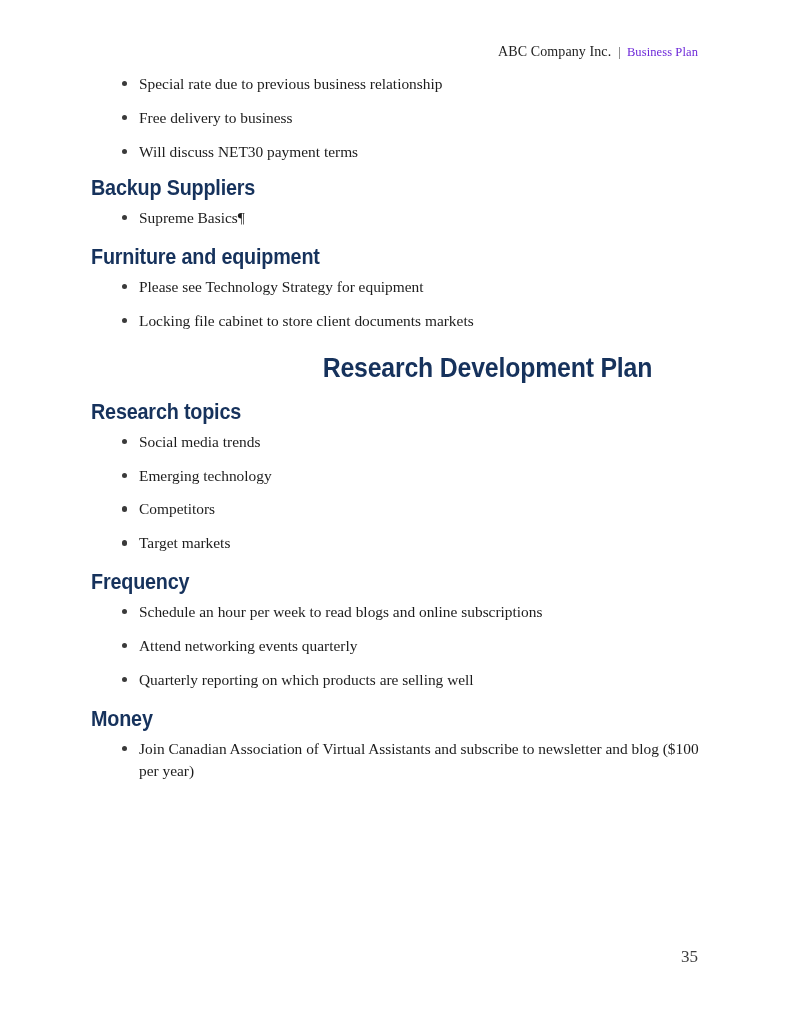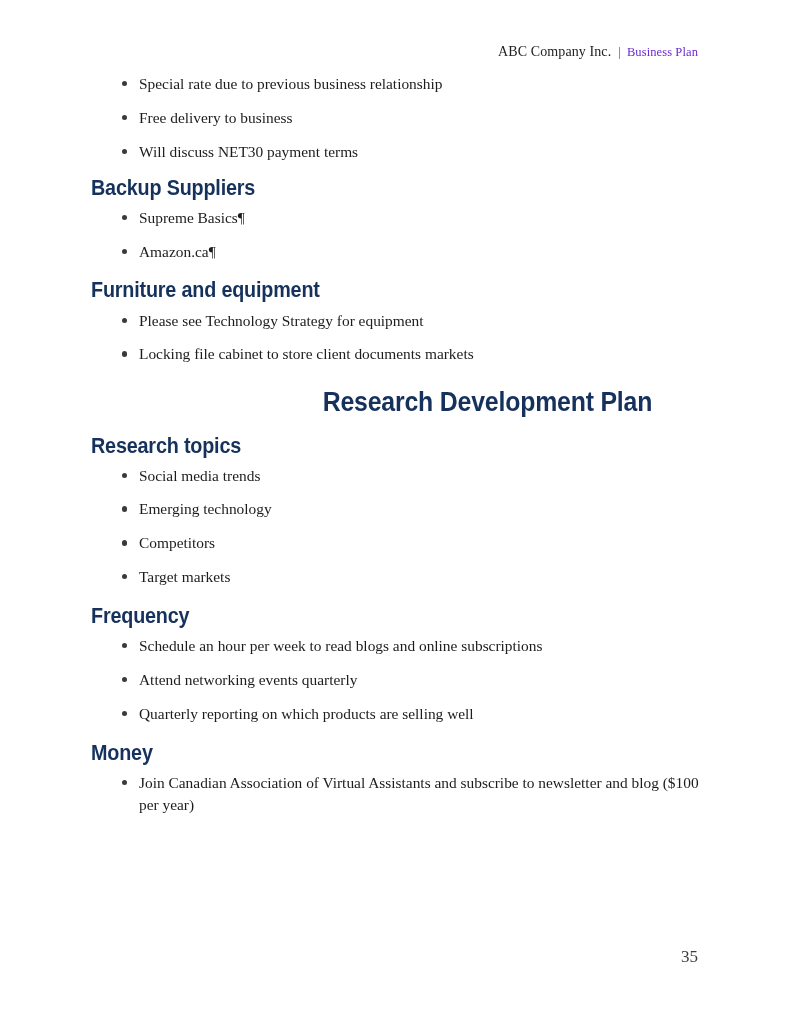--- a/index.html
+++ b/index.html
@@ -163,24 +163,20 @@
       </ul>
     </div>
 
     <section class="block sec-first">
       <h2 class="h2">Backup Suppliers</h2>
       <ul class="bullets">
         <li>
           <span class="dot"></span>
           <span>Supreme Basics¶</span>
         </li>
-        <li>
-          <span class="dot"></span>
-          <span>Amazon.ca¶</span>
-        </li>
       </ul>
     </section>
 
     <section class="block">
       <h2 class="h2">Furniture and equipment</h2>
       <ul class="bullets">
         <li>
           <span class="dot"></span>
           <span>Please see Technology Strategy for equipment</span>
         </li>

